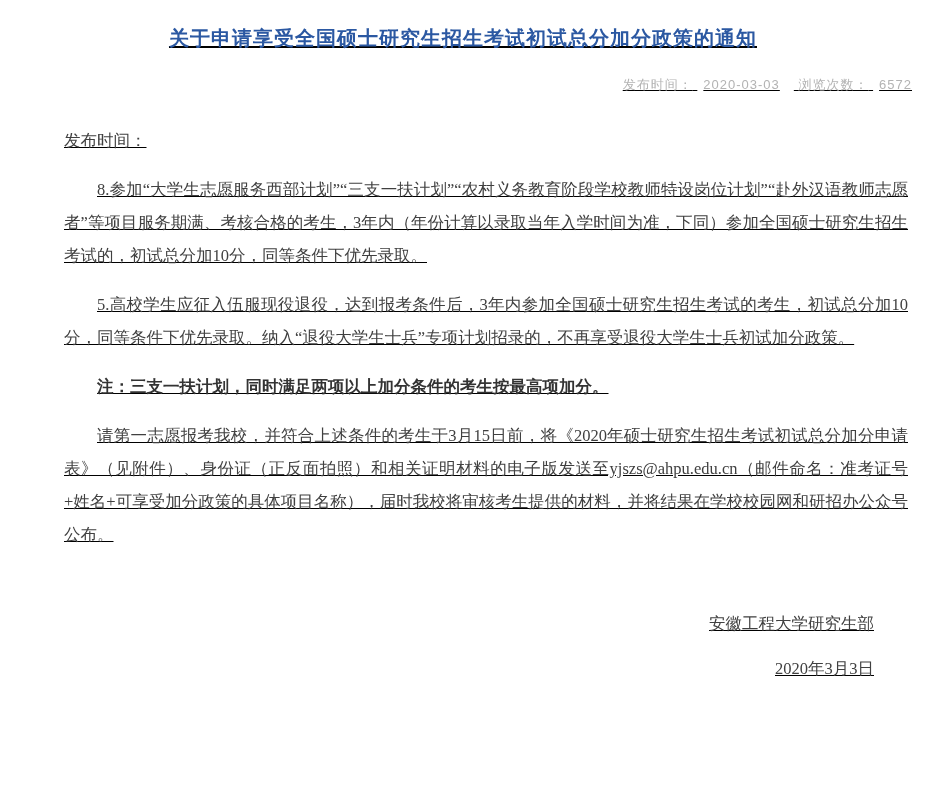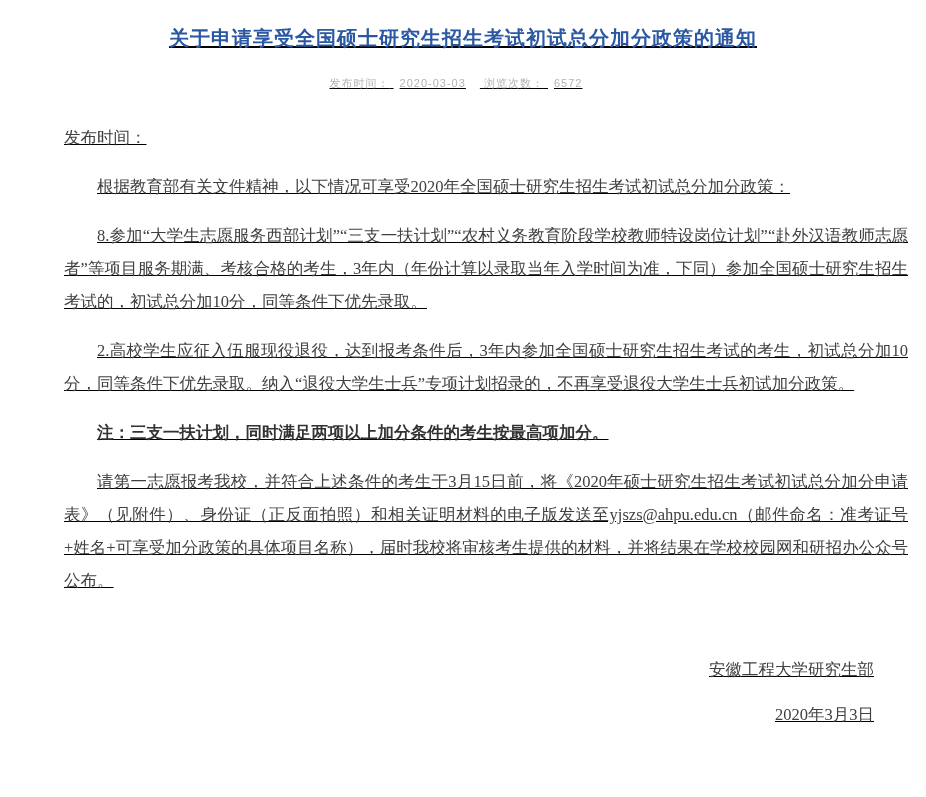--- a/index.html
+++ b/index.html
@@ -21,22 +21,22 @@
     margin: 10px 30px 0 30px;
     text-align: center;
     font-size: 20px;
     font-weight: bold;
     color: #2b58a2;
     letter-spacing: 1px;
     line-height: 28px;
   }
   .meta-line {
     margin-top: 24px;
-    text-align: center;
-    font-size: 11px;
+    text-align: right;
+    font-size: 13px;
     color: #b3b3b3;
     letter-spacing: 1px;
     font-family: "Liberation Sans", "DejaVu Sans", sans-serif;
   }
   .meta-line .meta-value {
     margin: 0 14px 0 6px;
   }
   .content {
     margin: 30px 18px 0 64px;
     color: #404040;
@@ -78,25 +78,24 @@
     <span class="meta-label">发布时间：</span>
     <span class="meta-value">2020-03-03</span>
     <span class="meta-label">浏览次数：</span>
     <span class="meta-value">6572</span>
   </div>
 
   <div class="content">
 
     <p>发布时间：</p>
 
-    <p class="indent">根据教育部有关文件精神，以下情况可享受2020年全国硕士研究生招生考试初试总分加分政策：</p>
 
     <p class="indent">8.参加“大学生志愿服务西部计划”“三支一扶计划”“农村义务教育阶段学校教师特设岗位计划”“赴外汉语教师志愿者”等项目服务期满、考核合格的考生，3年内（年份计算以录取当年入学时间为准，下同）参加全国硕士研究生招生考试的，初试总分加10分，同等条件下优先录取。</p>
 
-    <p class="indent">2.高校学生应征入伍服现役退役，达到报考条件后，3年内参加全国硕士研究生招生考试的考生，初试总分加10分，同等条件下优先录取。纳入“退役大学生士兵”专项计划招录的，不再享受退役大学生士兵初试加分政策。</p>
+    <p class="indent">5.高校学生应征入伍服现役退役，达到报考条件后，3年内参加全国硕士研究生招生考试的考生，初试总分加10分，同等条件下优先录取。纳入“退役大学生士兵”专项计划招录的，不再享受退役大学生士兵初试加分政策。</p>
 
 
     <p class="indent note-paragraph">注：三支一扶计划，同时满足两项以上加分条件的考生按最高项加分。</p>
 
     <p class="indent">请第一志愿报考我校，并符合上述条件的考生于3月15日前，将《2020年硕士研究生招生考试初试总分加分申请表》（见附件）、身份证（正反面拍照）和相关证明材料的电子版发送至yjszs@ahpu.edu.cn（邮件命名：准考证号+姓名+可享受加分政策的具体项目名称），届时我校将审核考生提供的材料，并将结果在学校校园网和研招办公众号公布。</p>
 
   </div>
 
   <div class="sign-block">
     <div class="signature">安徽工程大学研究生部</div>

